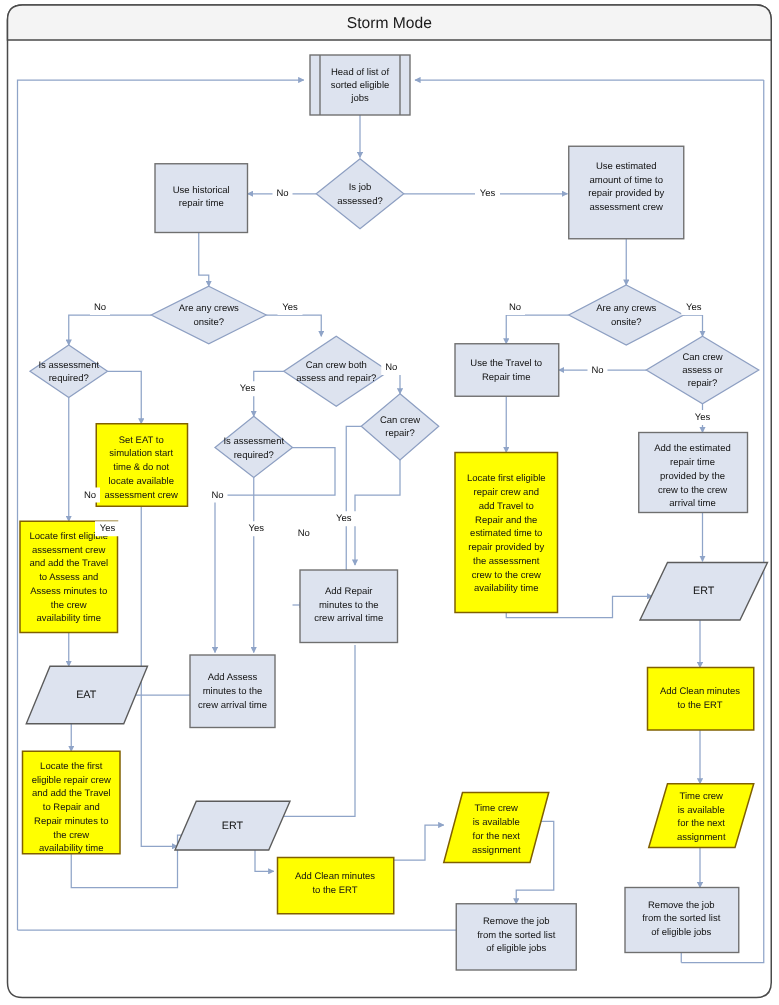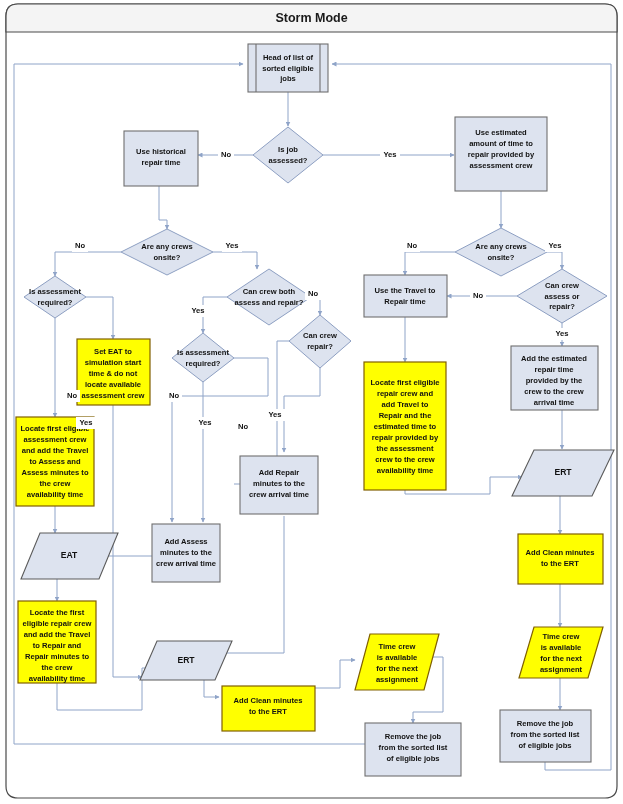--- a/index.html
+++ b/index.html
@@ -6,21 +6,21 @@
     margin: 0; padding: 0;
     background: #ffffff;
   }
   body {
     width: 623px; height: 804px;
     font-family: "Liberation Sans", sans-serif;
     overflow: hidden;
   }
   #diagram-root {
     position: relative;
-    width: 623px; height: 644px; font-weight: bold;
+    width: 623px; height: 644px;
   }
   svg.flow { display: block; }
 
   
   .frame-body { fill: #ffffff; stroke: #4a4a4a; stroke-width: 1.2; }
   .frame-title-bg { fill: #f4f4f4; stroke: #4a4a4a; stroke-width: 1.2; }
   .frame-title-txt {
     font-size: 12.5px; fill: #1a1a1a; text-anchor: middle;
   }
 

